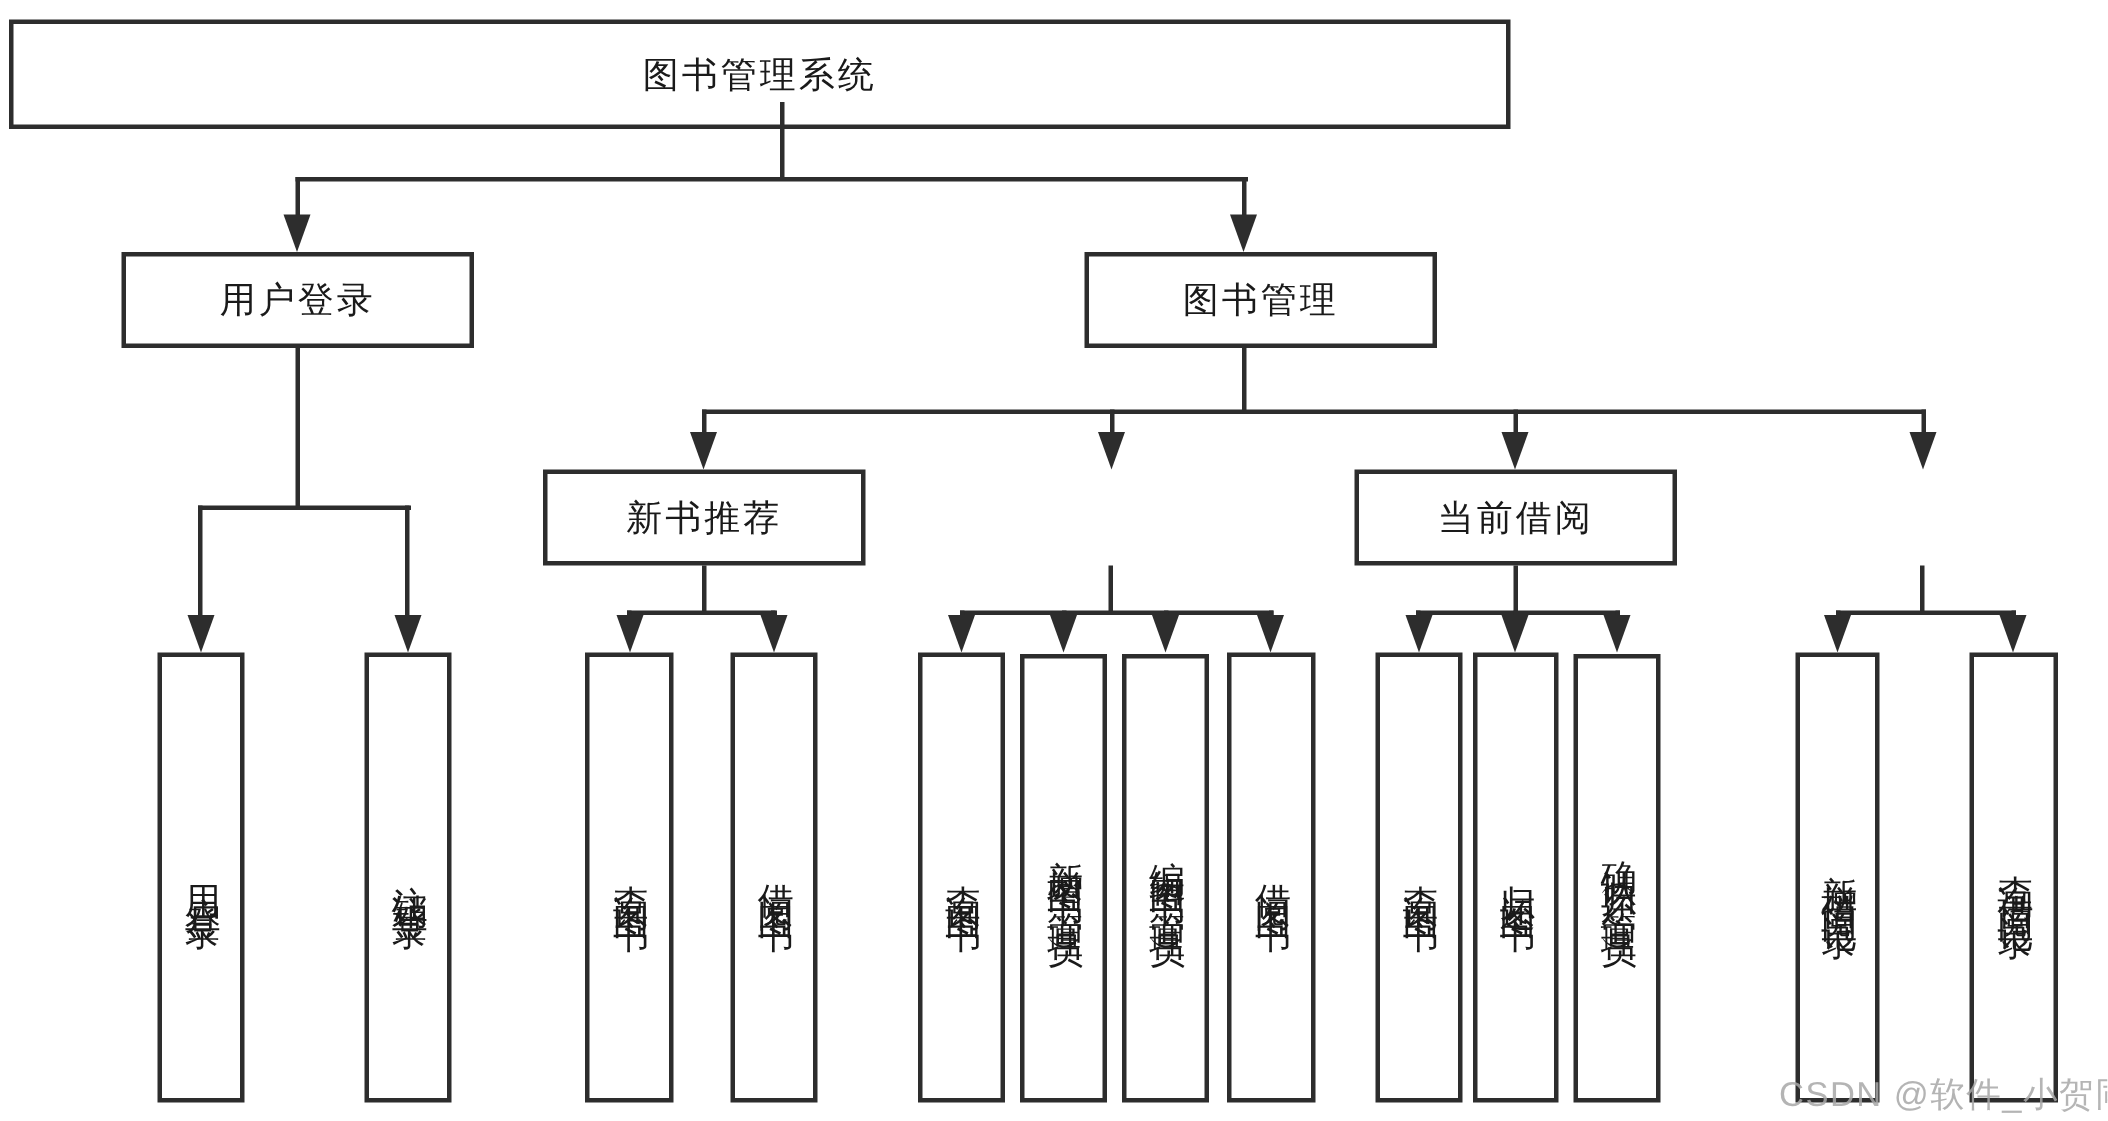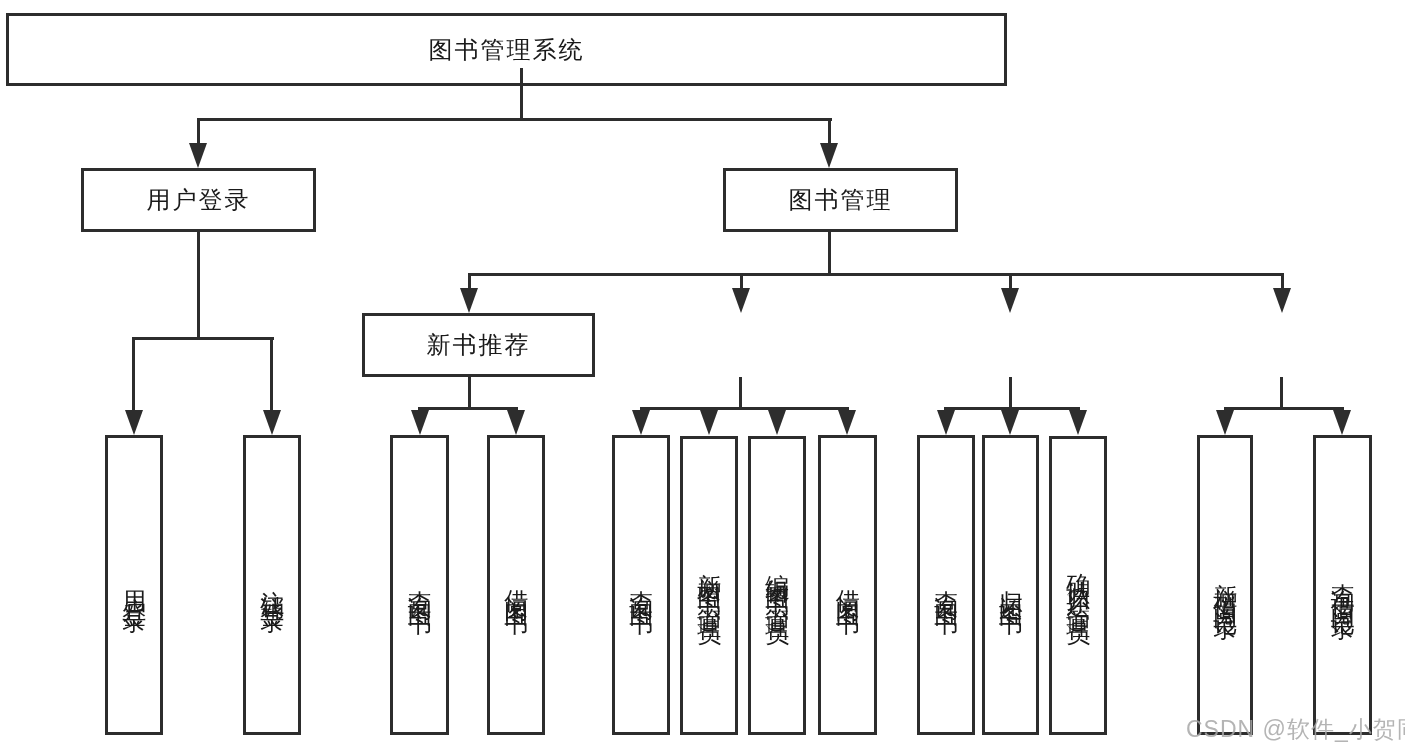--- a/index.html
+++ b/index.html
@@ -88,21 +88,22 @@
   <div class="hline" style="left:468px; top:273px; width:816px;"></div>
   <div class="vline" style="left:468px; top:273px; height:18px;"></div>
   <div class="arrow" style="left:460px; top:288px;"></div>
   <div class="vline" style="left:740px; top:273px; height:18px;"></div>
   <div class="arrow" style="left:732px; top:288px;"></div>
   <div class="vline" style="left:1009px; top:273px; height:18px;"></div>
   <div class="arrow" style="left:1001px; top:288px;"></div>
   <div class="vline" style="left:1281px; top:273px; height:18px;"></div>
   <div class="arrow" style="left:1273px; top:288px;"></div>
 
-  <div class="node" style="left:362px; top:313px; width:233px; height:64px;">新书推荐</div>
+  <div class="node" style="left:362px; top:313px; width:215px; height:64px;">新书推荐</div>
+  <div class="node" style="left:903px; top:313px; width:215px; height:64px;">当前借阅</div>
 
   <div class="vline" style="left:468px; top:377px; height:33px;"></div>
   <div class="hline" style="left:418px; top:407px; width:100px;"></div>
   <div class="vline" style="left:418px; top:407px; height:8px;"></div>
   <div class="arrow" style="left:411px; top:410px;"></div>
   <div class="vline" style="left:514px; top:407px; height:8px;"></div>
   <div class="arrow" style="left:507px; top:410px;"></div>
 
   <div class="vline" style="left:739px; top:377px; height:33px;"></div>
   <div class="hline" style="left:640px; top:407px; width:209px;"></div>

